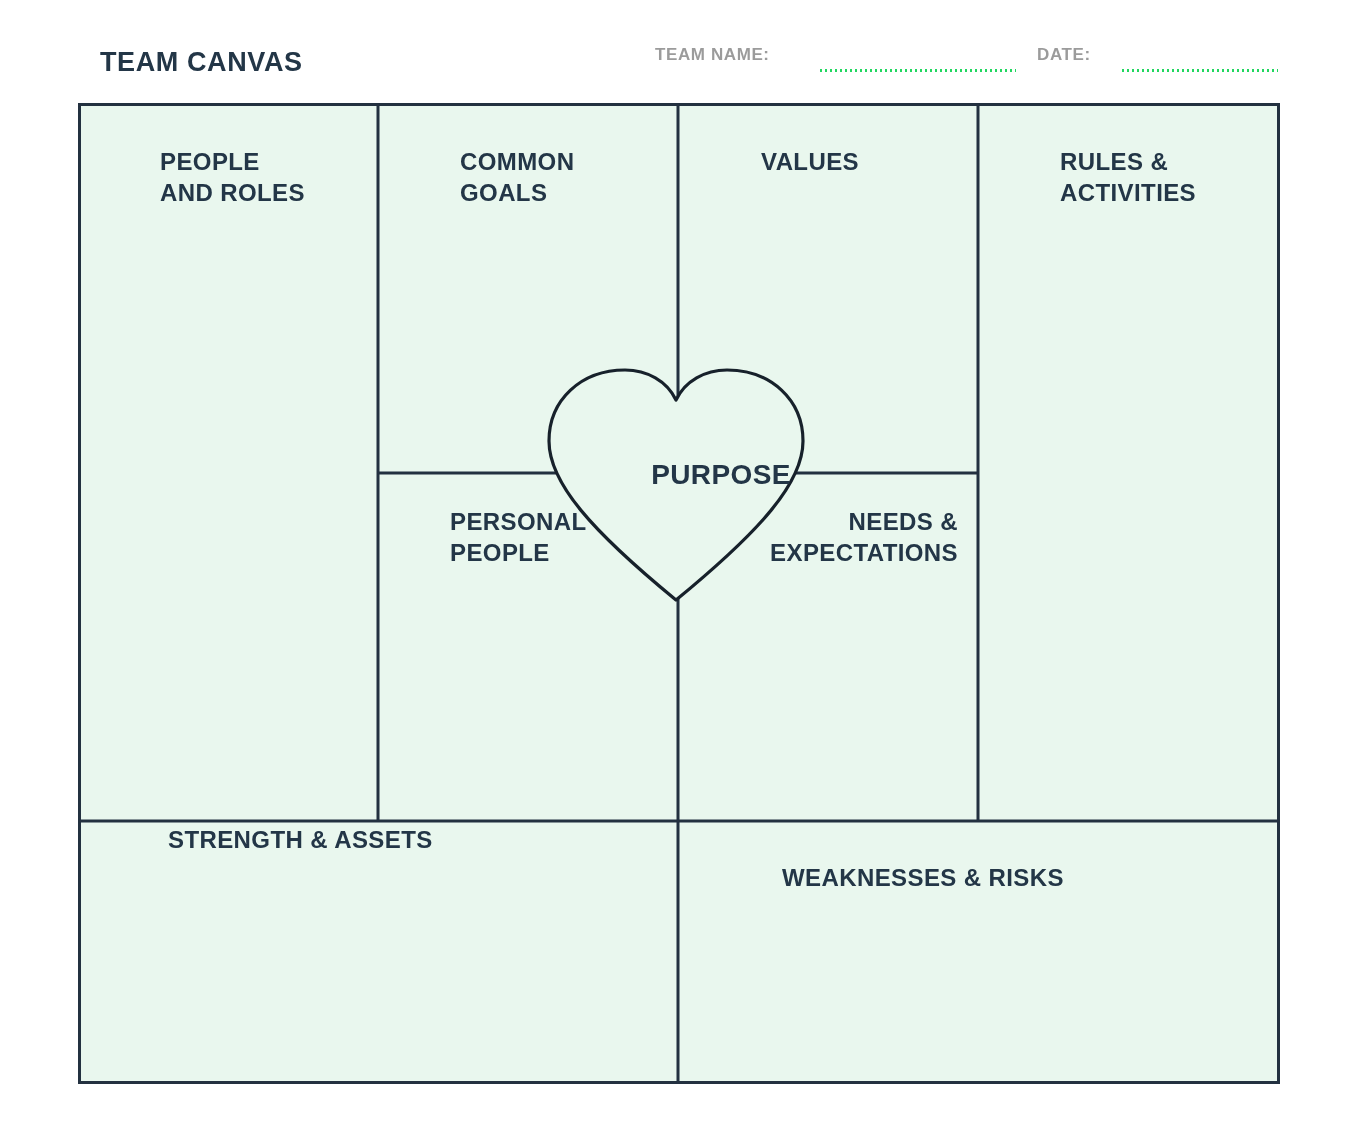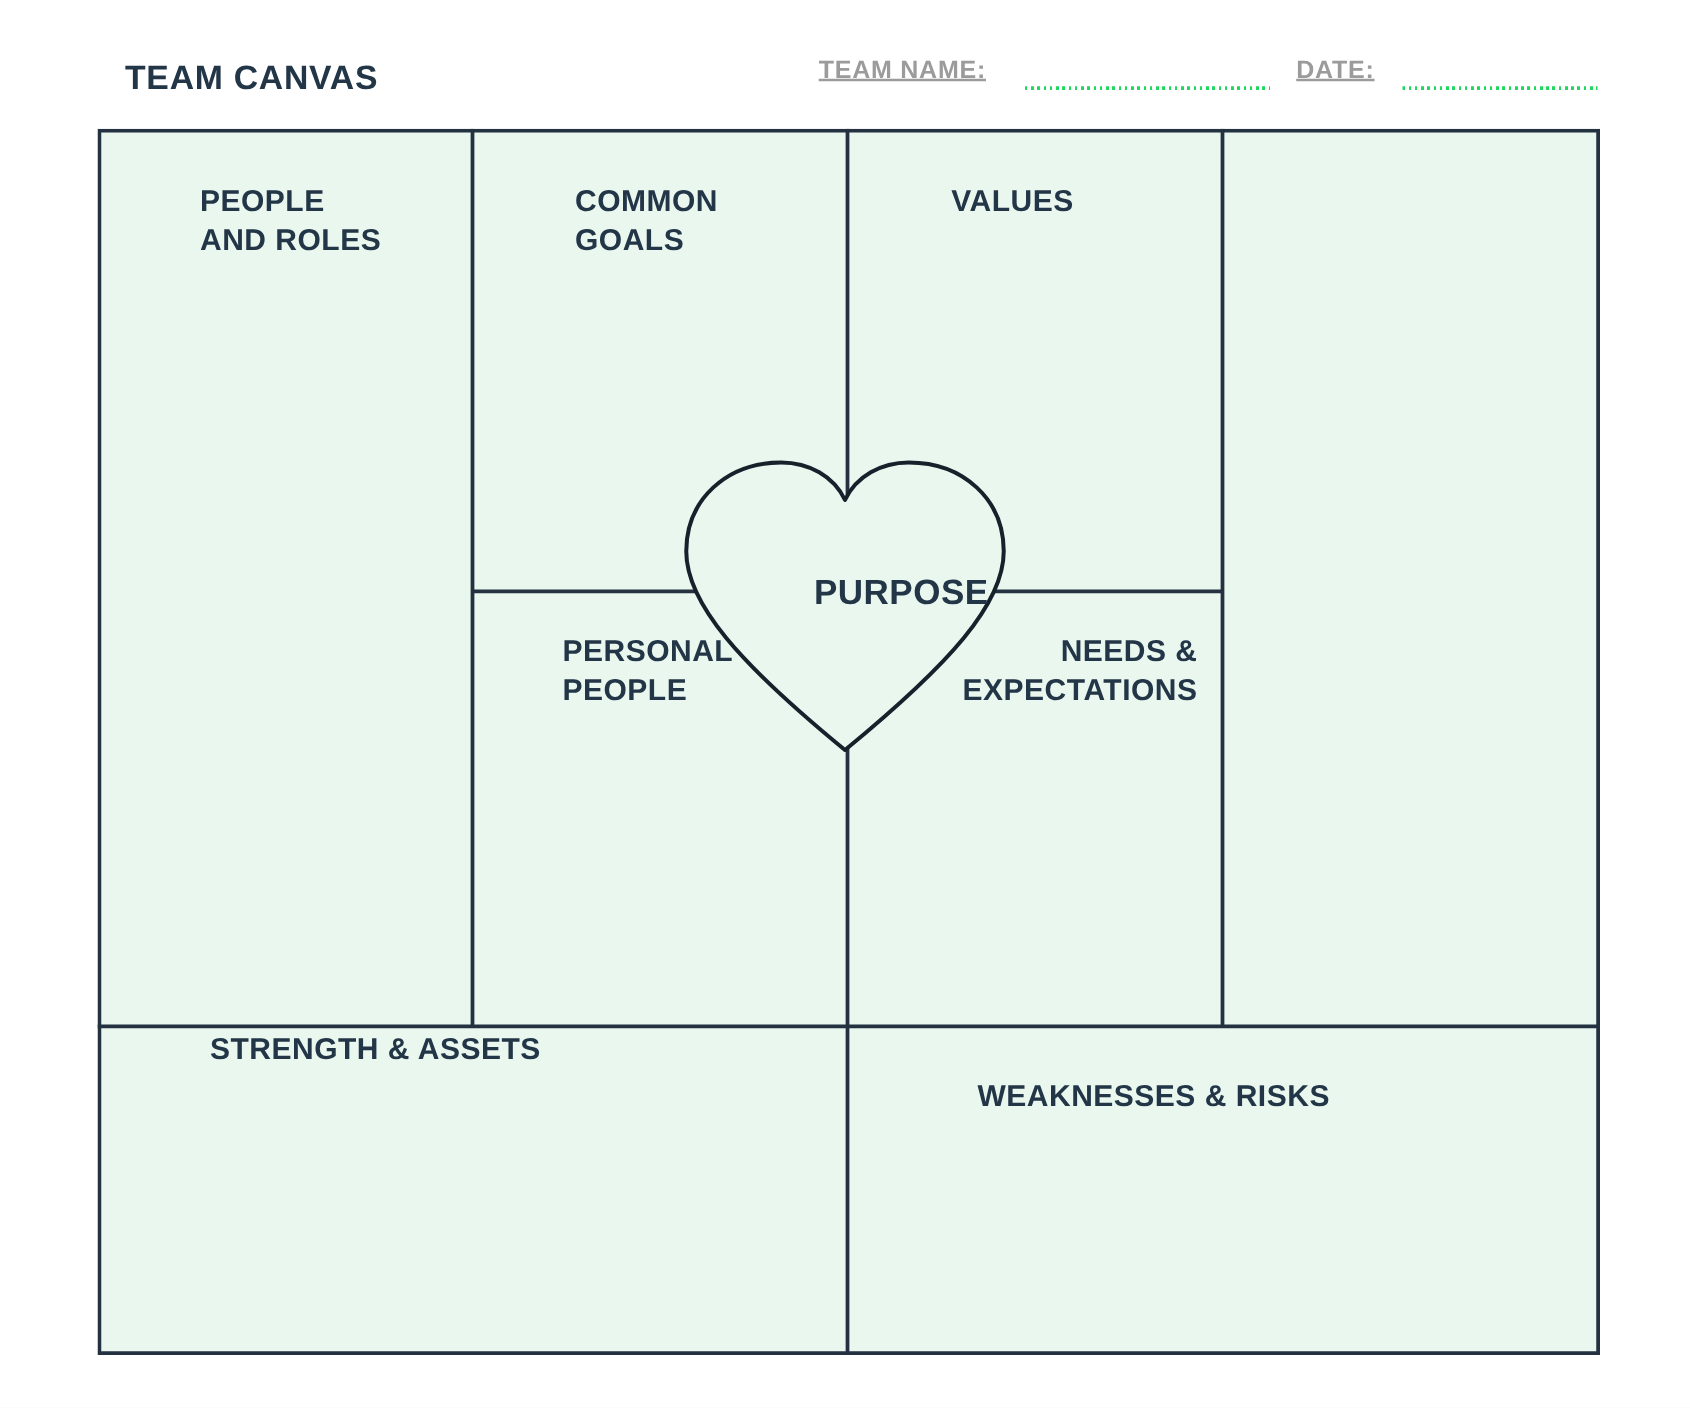--- a/index.html
+++ b/index.html
@@ -28,25 +28,24 @@
     position: absolute;
     left: 100px;
     top: 47px;
     font-size: 27px;
     font-weight: 700;
     letter-spacing: 0.6px;
     color: var(--heading-text);
   }
   .field-label {
     position: absolute;
-    font-size: 20px;
+    font-size: 17px;
     font-weight: 700;
     letter-spacing: 0.6px;
     color: var(--field-label-gray);
-    text-decoration: underline;
   }
   .team-name-label { left: 655px; top: 45px; }
   .date-label      { left: 1037px; top: 45px; }
 
   .field-input {
     position: absolute;
     top: 42px;
     height: 30px;
     border: none;
     outline: none;
@@ -134,20 +133,22 @@
                C 682 428, 725 380, 725 338
                C 725 297, 693 267, 649 267
                C 627 267, 607 278, 598 297 Z"></path>
     </svg>
 
     <div class="section-label label-people">PEOPLE
 AND ROLES</div>
     <div class="section-label label-common">COMMON
 GOALS</div>
     <div class="section-label label-values">VALUES</div>
+    <div class="section-label label-rules">RULES &amp;
+ACTIVITIES</div>
     <div class="section-label label-personal">PERSONAL
 PEOPLE</div>
     <div class="section-label label-needs">NEEDS &amp;
 EXPECTATIONS</div>
     <div class="section-label label-purpose">PURPOSE</div>
     <div class="section-label label-strength">STRENGTH &amp; ASSETS</div>
     <div class="section-label label-weakness">WEAKNESSES &amp; RISKS</div>
   </div>
 
 </div>

